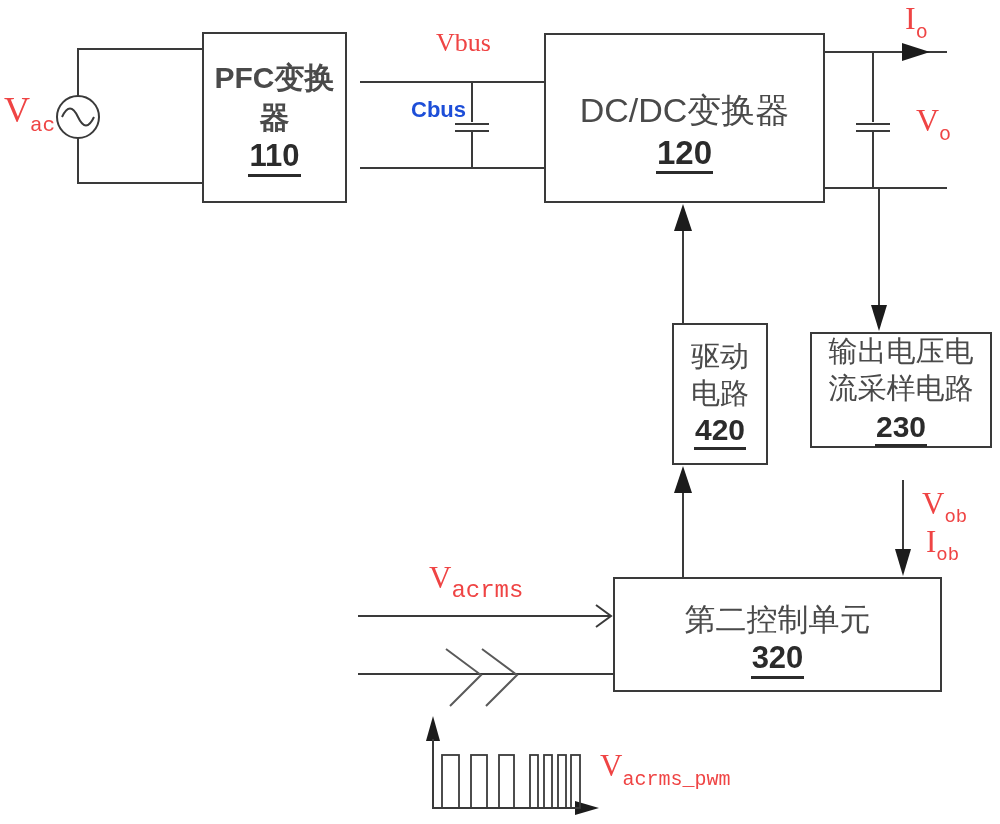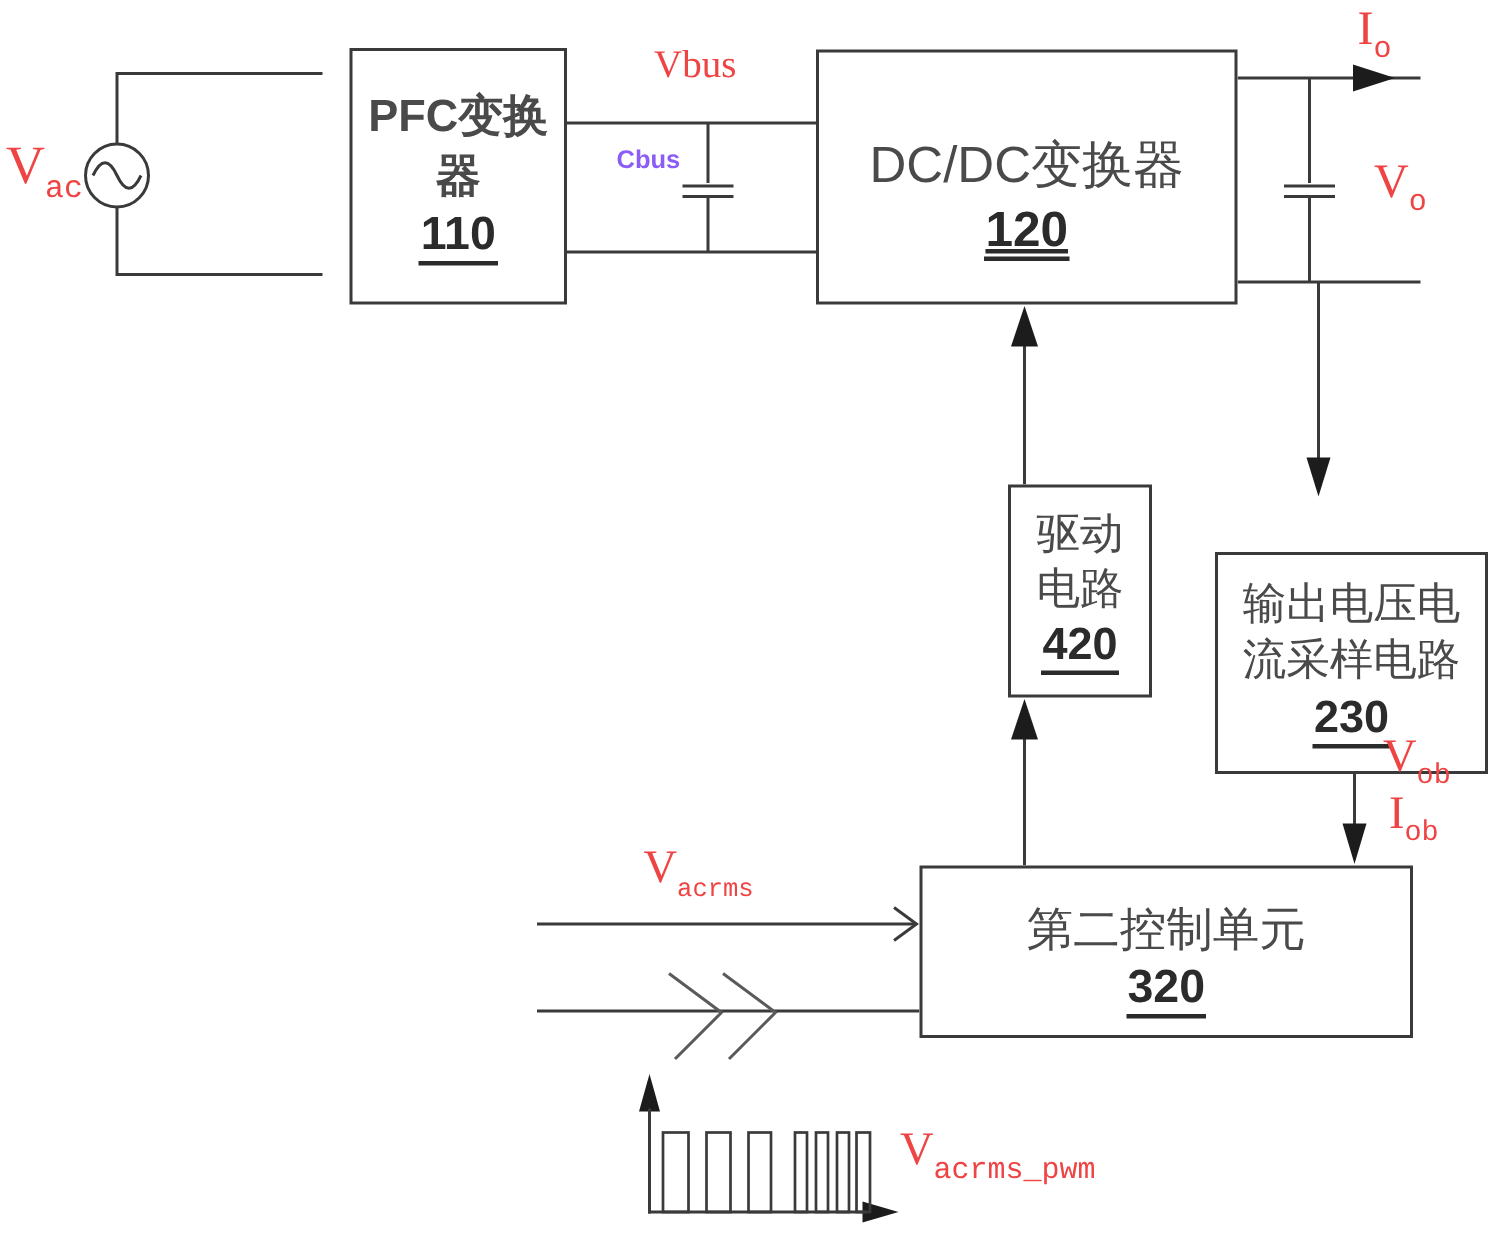--- a/index.html
+++ b/index.html
@@ -13,57 +13,57 @@
   .block{
     position:absolute;box-sizing:border-box;border:2px solid #3a3a3a;
     background:#ffffff;display:flex;flex-direction:column;align-items:center;
     justify-content:center;text-align:center;color:#3d3d3d;
   }
   .block .title{font-family:"Liberation Sans",sans-serif;color:#4a4a4a;}
   .block .ref{
     font-family:"Liberation Sans",sans-serif;font-weight:bold;color:#2b2b2b;
     border-bottom:3px solid #2b2b2b;line-height:1.05;padding:0 1px 1px 1px;
   }
-  #block-pfc{left:233px;top:32px;width:145px;height:171px;}
+  #block-pfc{left:202px;top:32px;width:145px;height:171px;}
   #block-pfc .title{width:128px;font-size:30px;line-height:40px;font-weight:600;}
   #block-pfc .ref{font-size:31px;margin-top:2px;text-align:center;}
 
   #block-dcdc{left:544px;top:33px;width:281px;height:170px;padding-top:26px;}
   #block-dcdc .title{font-size:34px;line-height:44px;font-weight:400;}
-  #block-dcdc .ref{font-size:33px;margin-top:4px;text-decoration:underline;}
+  #block-dcdc .ref{font-size:33px;margin-top:4px;}
 
   #block-drive{left:636px;top:323px;width:96px;height:142px;margin-left:36px;}
   #block-drive .title{width:70px;font-size:29px;line-height:37px;}
   #block-drive .ref{font-size:30px;margin-top:2px;}
 
-  #block-sample{left:810px;top:332px;width:182px;height:148px;margin-top:36px;}
+  #block-sample{left:810px;top:332px;width:182px;height:116px;}
   #block-sample .title{width:160px;font-size:29px;line-height:37px;}
   #block-sample .ref{font-size:30px;margin-top:4px;}
 
   #block-control{left:613px;top:577px;width:329px;height:115px;padding-top:10px;}
   #block-control .title{font-size:31px;line-height:40px;}
   #block-control .ref{font-size:31px;margin-top:2px;text-align:center;}
 
   
   .sig{position:absolute;color:#ef4444;font-family:"Liberation Serif",serif;white-space:nowrap;}
   .sig .base{font-size:34px;line-height:1;}
   .sig .sub{font-size:21px;line-height:1;vertical-align:-9px;font-family:"Liberation Mono",monospace;}
   #lbl-vac{left:4px;top:92px;}
   #lbl-vbus{left:436px;top:28px;font-size:26px;}
   #lbl-cbus{left:411px;top:97px;font-family:"Liberation Sans",sans-serif;
-            font-size:17px;font-weight:600;color:#8b5cf6;}
+            font-size:22px;font-weight:600;color:#1d4ed8;}
   #lbl-io{left:905px;top:2px;}
   #lbl-vo{left:916px;top:104px;}
   #lbl-vob{left:922px;top:488px;}
   #lbl-vob .base,#lbl-iob .base{font-size:31px;}
   #lbl-vob .sub,#lbl-iob .sub{font-size:19px;vertical-align:-8px;}
   #lbl-iob{left:926px;top:526px;}
   #lbl-vacrms{left:429px;top:562px;}
   #lbl-vacrms .base{font-size:31px;}
-  #lbl-vacrms .sub{font-size:17px;vertical-align:-9px;}
+  #lbl-vacrms .sub{font-size:24px;vertical-align:-9px;}
   #lbl-vacrms-pwm{left:600px;top:750px;}
   #lbl-vacrms-pwm .base{font-size:31px;}
   #lbl-vacrms-pwm .sub{font-size:20px;vertical-align:-9px;}
 </style>
 </head>
 <body>
 
 <div id="stage">
 
   <svg id="wires" viewBox="0 0 1000 824" xmlns="http://www.w3.org/2000/svg">

